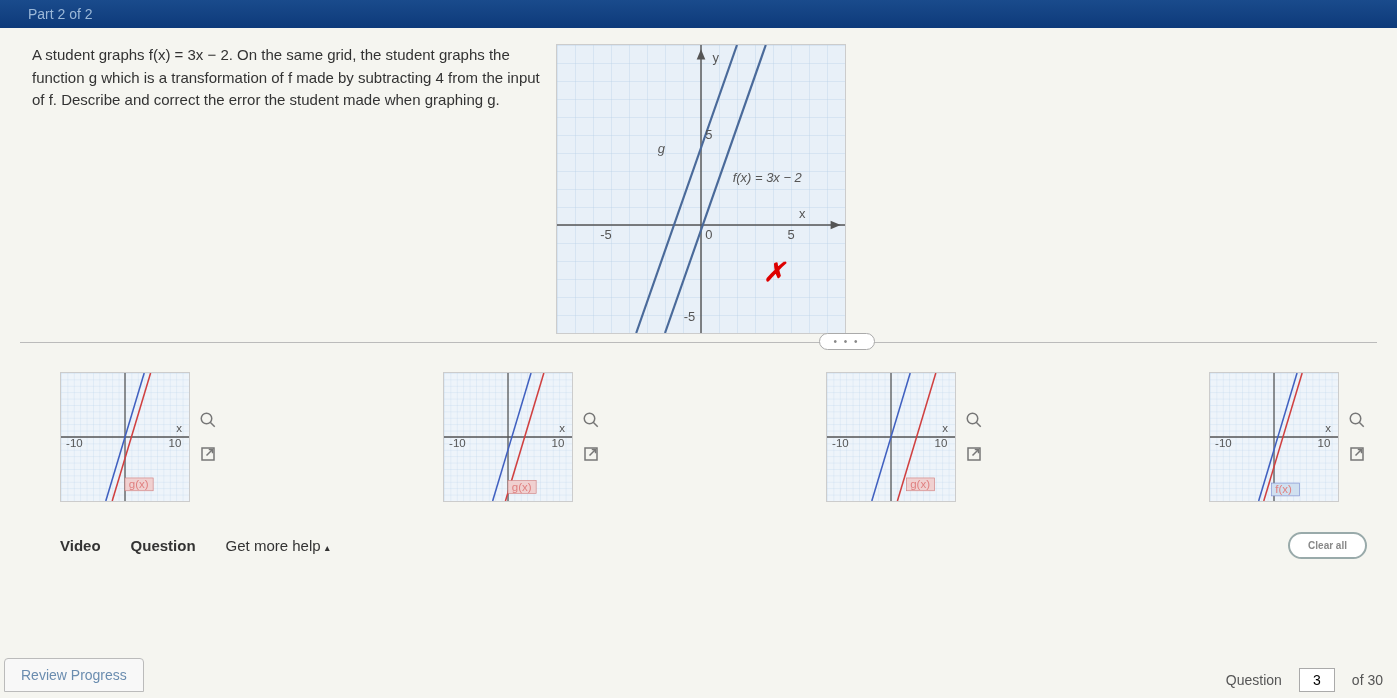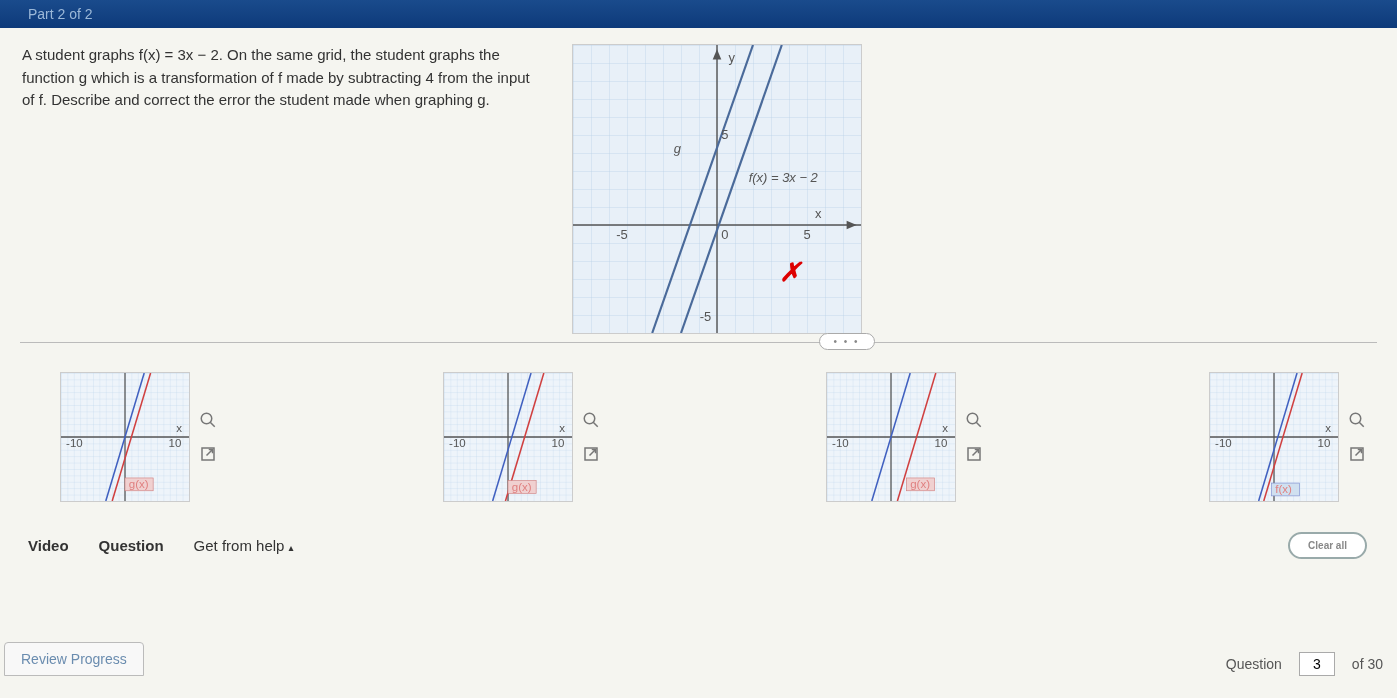--- a/index.html
+++ b/index.html
@@ -1,38 +1,38 @@
 <!DOCTYPE html>
 <html><head>
 <meta charset="utf-8">
 <style>
 *{margin:0;padding:0;box-sizing:border-box;font-family:Arial,Helvetica,sans-serif}
 body{width:1397px;height:698px;background:#f5f5f0;overflow:hidden;position:relative}
 .header{background:linear-gradient(180deg,#1a4b8c 0%,#0d3a7a 100%);color:#9bb8d8;padding:6px 28px;font-size:14px;font-weight:500}
-.content{padding:16px 22px 8px 22px;display:flex;gap:30px}
+.content{padding:16px 22px 8px 32px;display:flex;gap:4px}
 .question-text{width:520px;color:#333;font-size:15px;line-height:1.5}
 .main-graph{width:290px;height:290px;background:#e8f0f8;position:relative;border:1px solid #ccc}
 .main-graph svg{width:100%;height:100%}
 .x-mark{position:absolute;right:60px;bottom:45px;color:#d00;font-size:26px;font-weight:bold;font-style:italic}
 .divider-area{position:relative;margin:0 20px;height:20px;border-top:1px solid #bbb}
 .dots{position:absolute;left:50%;top:-10px;transform:translateX(120px);background:#fff;border:1px solid #aaa;border-radius:10px;padding:2px 14px;color:#888;font-size:10px;letter-spacing:2px}
 .options{display:flex;justify-content:space-between;padding:10px 30px 20px 60px;gap:30px}
 .option-group{display:flex;align-items:center;gap:8px}
 .option-thumb{width:130px;height:130px;background:#eef4fa;border:1px solid #ccc;position:relative}
 .option-thumb svg{width:100%;height:100%}
 .option-ctrls{display:flex;flex-direction:column;gap:14px;color:#666}
 .icon-btn{width:20px;height:20px;cursor:pointer;color:#777;display:flex;align-items:center;justify-content:center}
 .icon-btn svg{width:18px;height:18px}
-.help-row{display:flex;align-items:center;justify-content:space-between;padding:10px 30px 14px 28px}
+.help-row{display:flex;align-items:center;justify-content:space-between;padding:10px 30px 14px 60px}
 .help-links{display:flex;gap:30px;font-size:15px;color:#333}
 .help-links span{cursor:pointer}
 .help-links .bold{font-weight:bold}
 .dropdown-ind{font-size:10px;margin-left:4px}
 .clear-btn{border:2px solid #9aa;border-radius:18px;padding:6px 18px;color:#888;font-weight:bold;font-size:10px;background:#fff;cursor:pointer}
-.footer{position:absolute;bottom:16px;left:0;right:0;display:flex;justify-content:space-between;align-items:flex-end;padding:0 14px 6px 4px}
+.footer{position:absolute;bottom:0;left:0;right:0;display:flex;justify-content:space-between;align-items:flex-end;padding:0 14px 6px 4px}
 .review-btn{border:1px solid #bbb;border-top-left-radius:4px;border-top-right-radius:4px;padding:8px 16px;color:#6a8caf;font-size:14px;background:#f8f8f8;cursor:pointer}
 .q-counter{display:flex;align-items:center;gap:17px;font-size:14px;color:#555}
 .q-counter input{width:36px;height:24px;text-align:center;border:1px solid #aaa;font-size:14px}
 .gx-label{fill:#e08080;font-size:9px}
 .axis-label{fill:#555;font-size:9px}
 </style>
 </head>
 <body>
 
 <div class="header">
@@ -204,21 +204,21 @@
           </svg>
         </div>
     </div>
   </div>
 </div>
 
 <div class="help-row">
   <div class="help-links">
     <span class="bold">Video</span>
     <span class="bold">Question</span>
-    <span><span>Get from help</span><span class="dropdown-ind">▴</span></span>
+    <span><span>Get more help</span><span class="dropdown-ind">▴</span></span>
   </div>
   <button class="clear-btn">Clear all</button>
 </div>
 
 <div class="footer">
   <div class="review-btn">Review Progress</div>
   <div class="q-counter">
     <span>Question</span>
     <input type="text" value="3" style="">
     <span>of 30</span>

